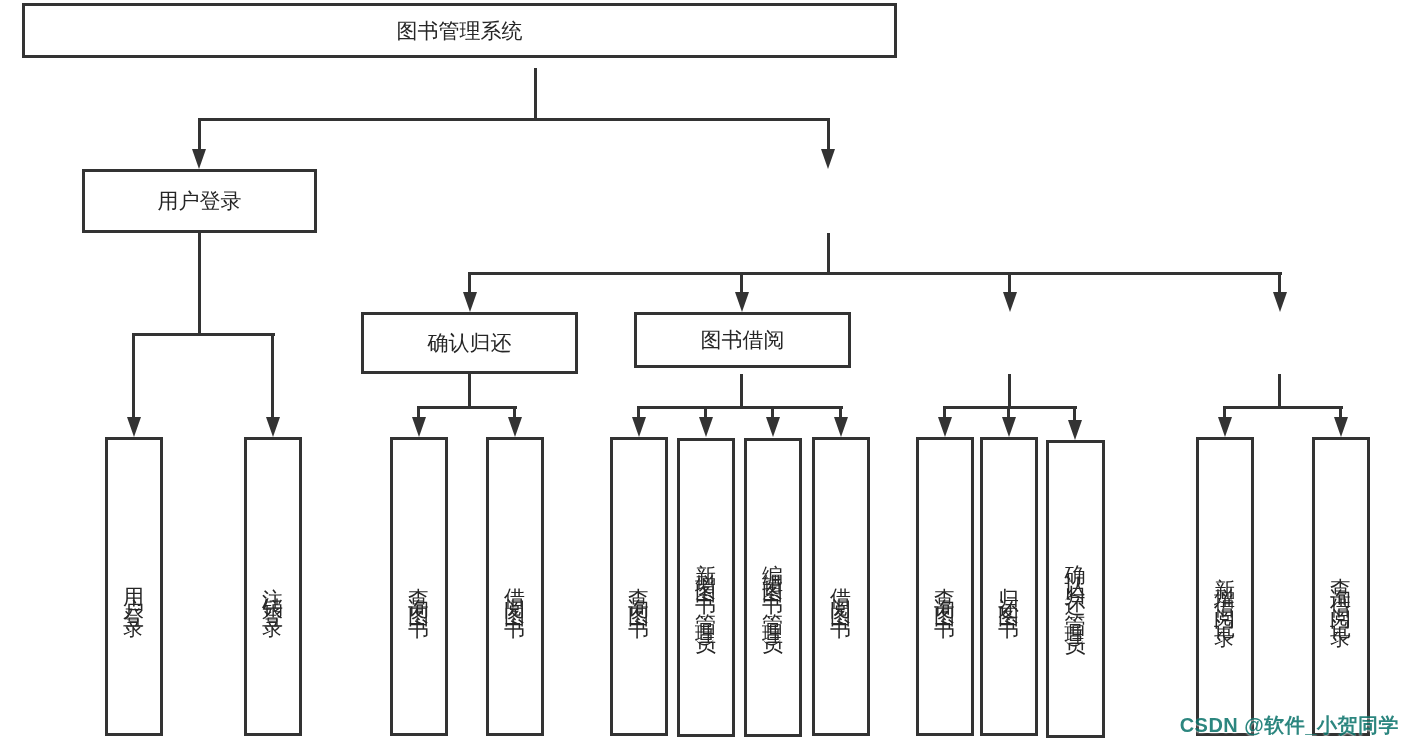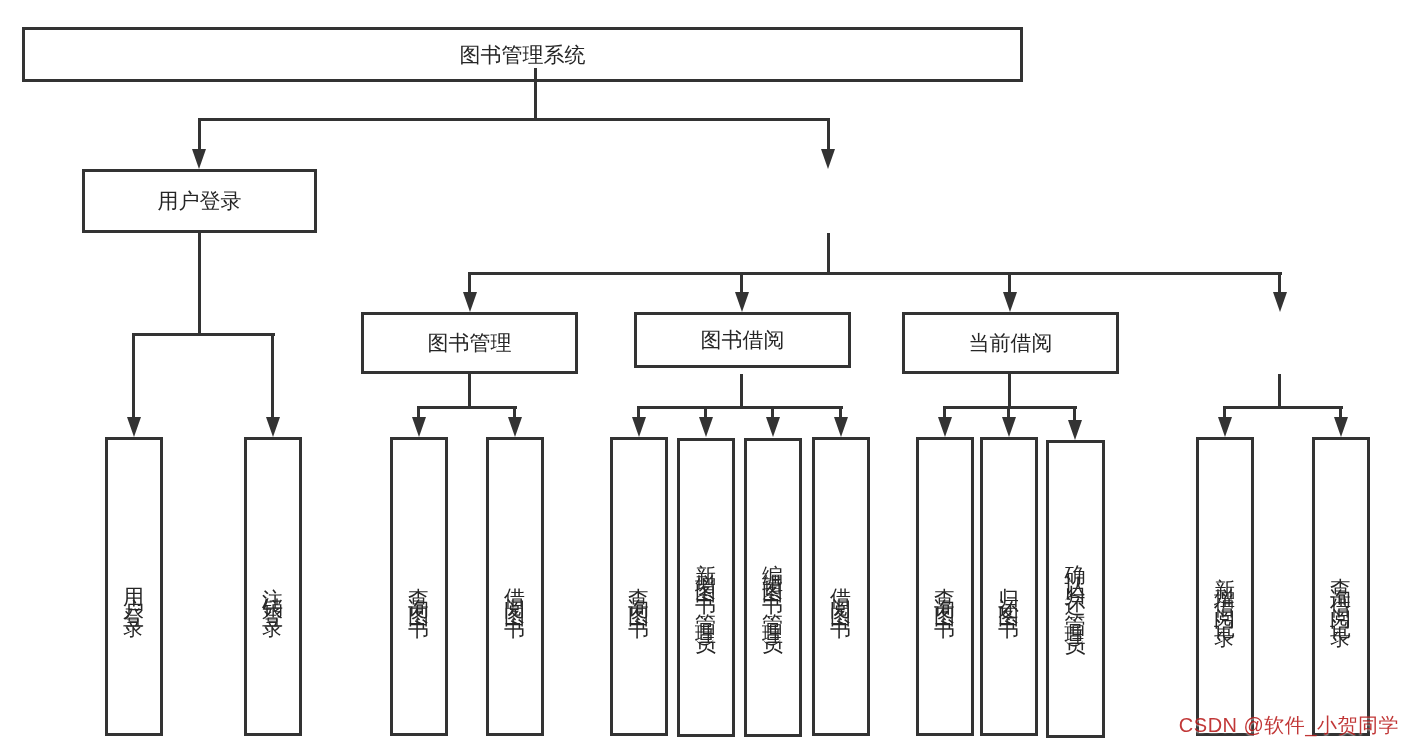--- a/index.html
+++ b/index.html
@@ -19,45 +19,42 @@
   .hl, .vl { position:absolute; background:#333333; }
   .hl { height:3px; }
   .vl { width:3px; }
   .arr {
     position:absolute; width:0; height:0;
     border-left:7px solid transparent; border-right:7px solid transparent;
     border-top:20px solid #333333;
   }
   .watermark {
     position:absolute; top:712px; right:6px; z-index:5;
-    font-size:20px; color:#b91c1c; opacity:0.88; letter-spacing:0.5px;
-    text-shadow:0 1px 2px rgba(255,255,255,0.9); white-space:nowrap;
+    font-size:20px; color:#0f766e; opacity:0.88; letter-spacing:0.5px;
+    text-shadow:0 1px 2px rgba(255,255,255,0.9); white-space:nowrap;font-weight:bold;
   }
 </style>
 </head>
 <body>
 
 <div class="canvas">
 
-  <div class="node" style="left:22px;top:27px;width:1001px;height:55px">
+  <div class="node" style="left:22px;top:3px;width:875px;height:55px">
     <span>图书管理系统</span>
   </div>
 
   <div class="node" style="left:82px;top:169px;width:235px;height:64px">
     <span>用户登录</span>
   </div>
 
   <div class="node" style="left:361px;top:312px;width:217px;height:62px">
-    <span>图书管理</span>
+    <span>确认归还</span>
   </div>
   <div class="node" style="left:634px;top:312px;width:217px;height:56px">
     <span>图书借阅</span>
-  </div>
-  <div class="node" style="left:902px;top:312px;width:217px;height:62px">
-    <span>当前借阅</span>
   </div>
 
   <div class="node" style="left:105px;top:437px;width:58px;height:299px">
     <span class="vtext">用户登录</span>
   </div>
   <div class="node" style="left:244px;top:437px;width:58px;height:299px">
     <span class="vtext">注销登录</span>
   </div>
 
   <div class="node" style="left:390px;top:437px;width:58px;height:299px">

